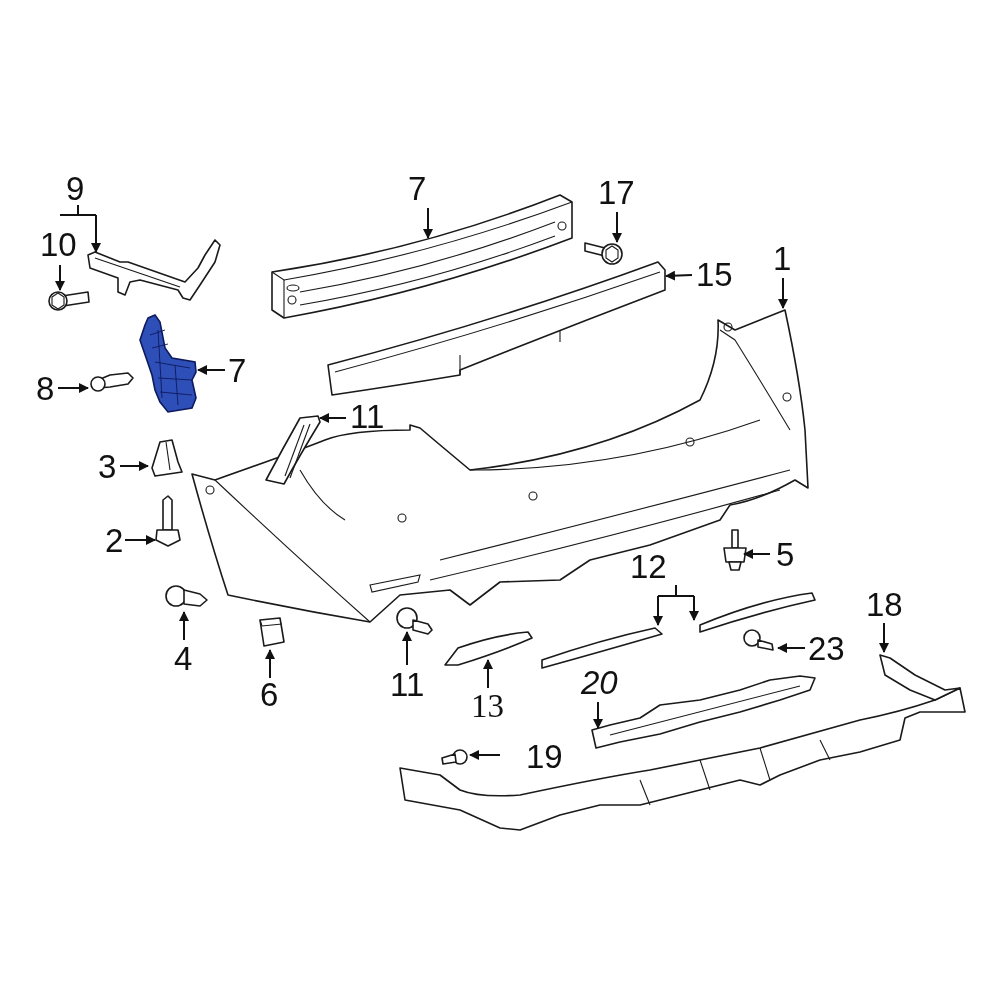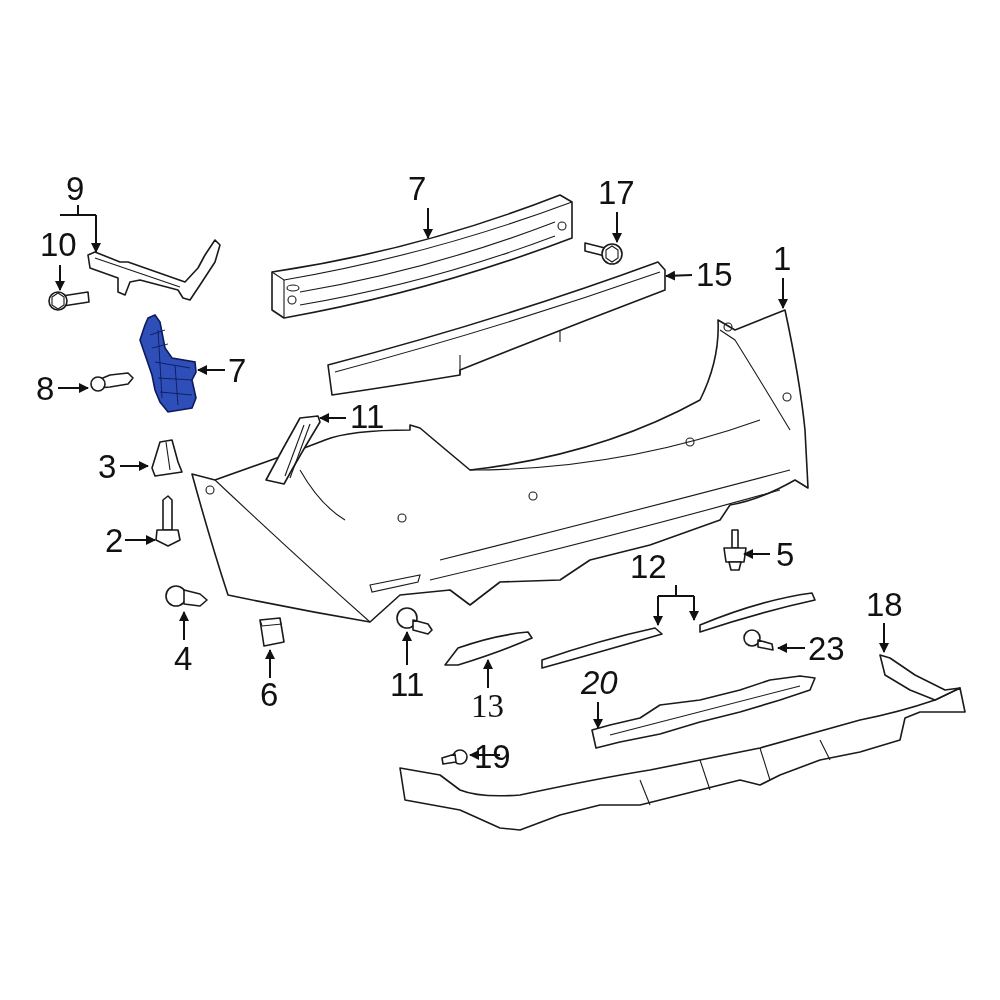--- a/index.html
+++ b/index.html
@@ -222,13 +222,13 @@
 <div class="callout" style="left:105px;top:524px;">2</div>
 <div class="callout" style="left:776px;top:538px;">5</div>
 <div class="callout" style="left:630px;top:550px;">12</div>
 <div class="callout" style="left:866px;top:588px;">18</div>
 <div class="callout" style="left:808px;top:632px;">23</div>
 <div class="callout" style="left:174px;top:642px;">4</div>
 <div class="callout" style="left:260px;top:678px;">6</div>
 <div class="callout" style="left:390px;top:668px;">11</div>
 <div class="callout" style="left:471px;top:690px;font-family:Liberation Serif, serif;">13</div>
 <div class="callout" style="left:581px;top:666px;font-style:italic;">20</div>
-<div class="callout" style="left:474px;top:740px;text-align:right;">19</div>
+<div class="callout" style="left:526px;top:740px;text-align:right;">19</div>
 
 </body></html>

